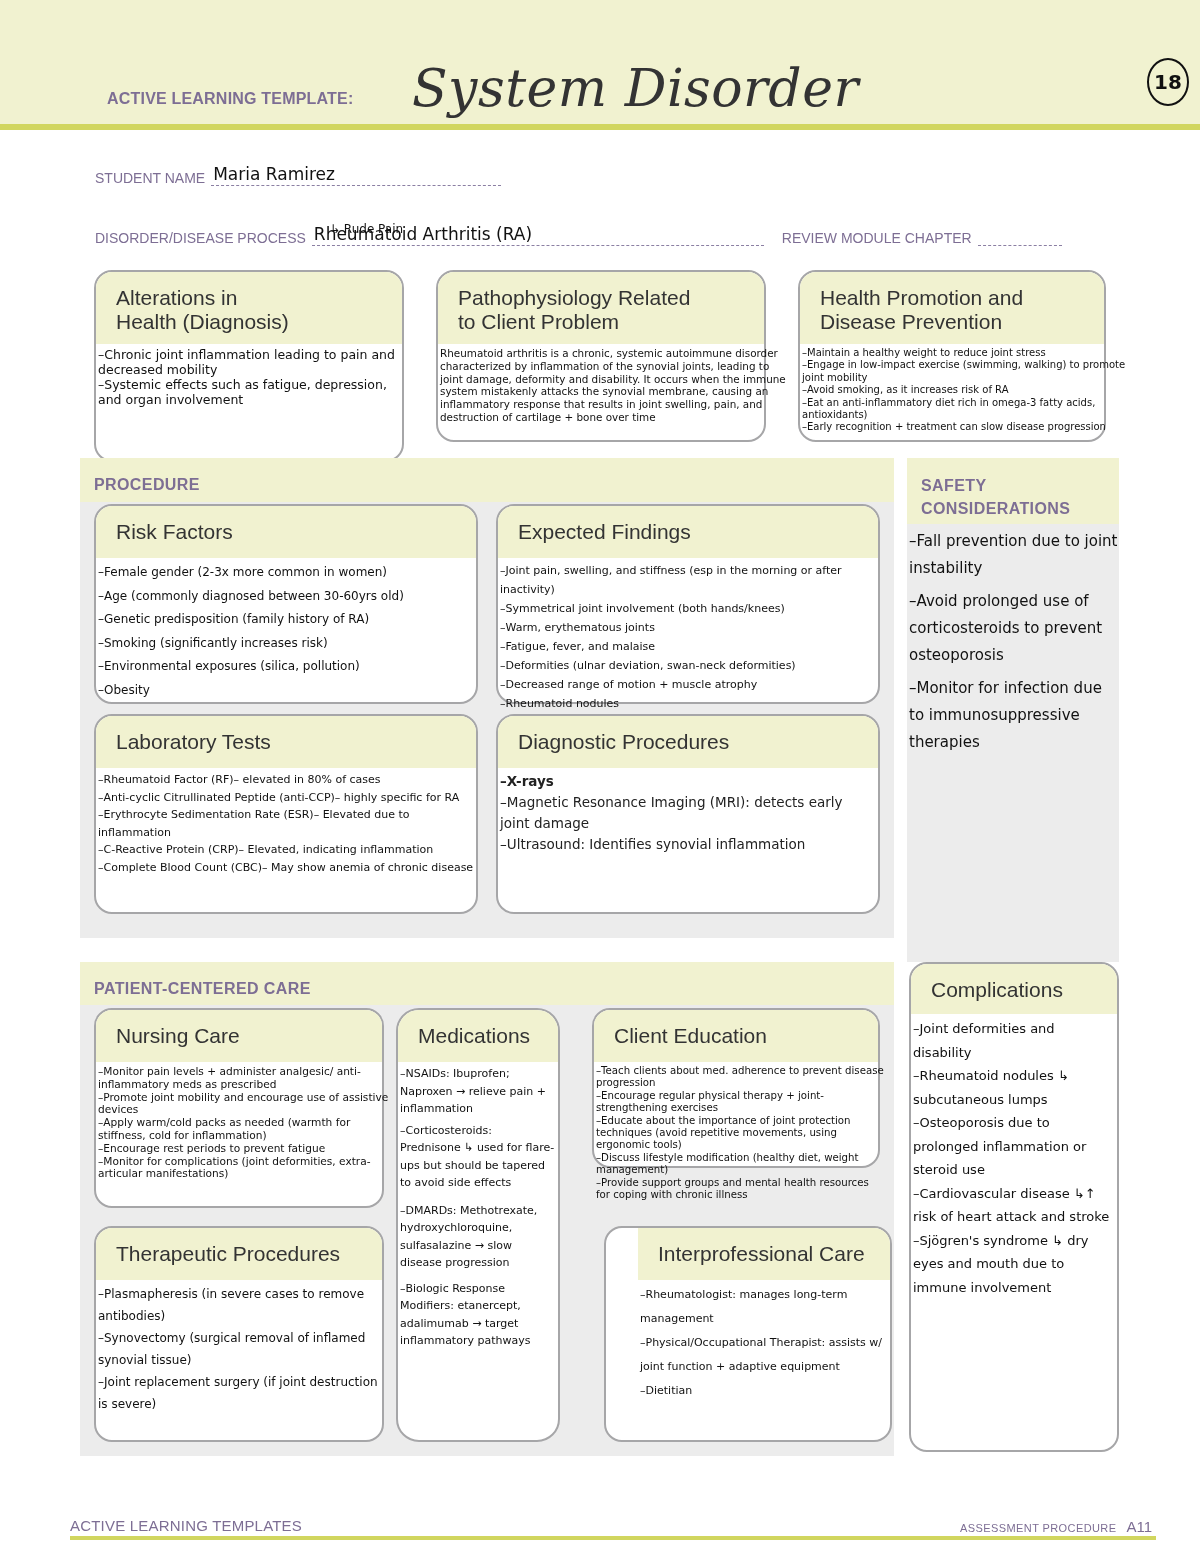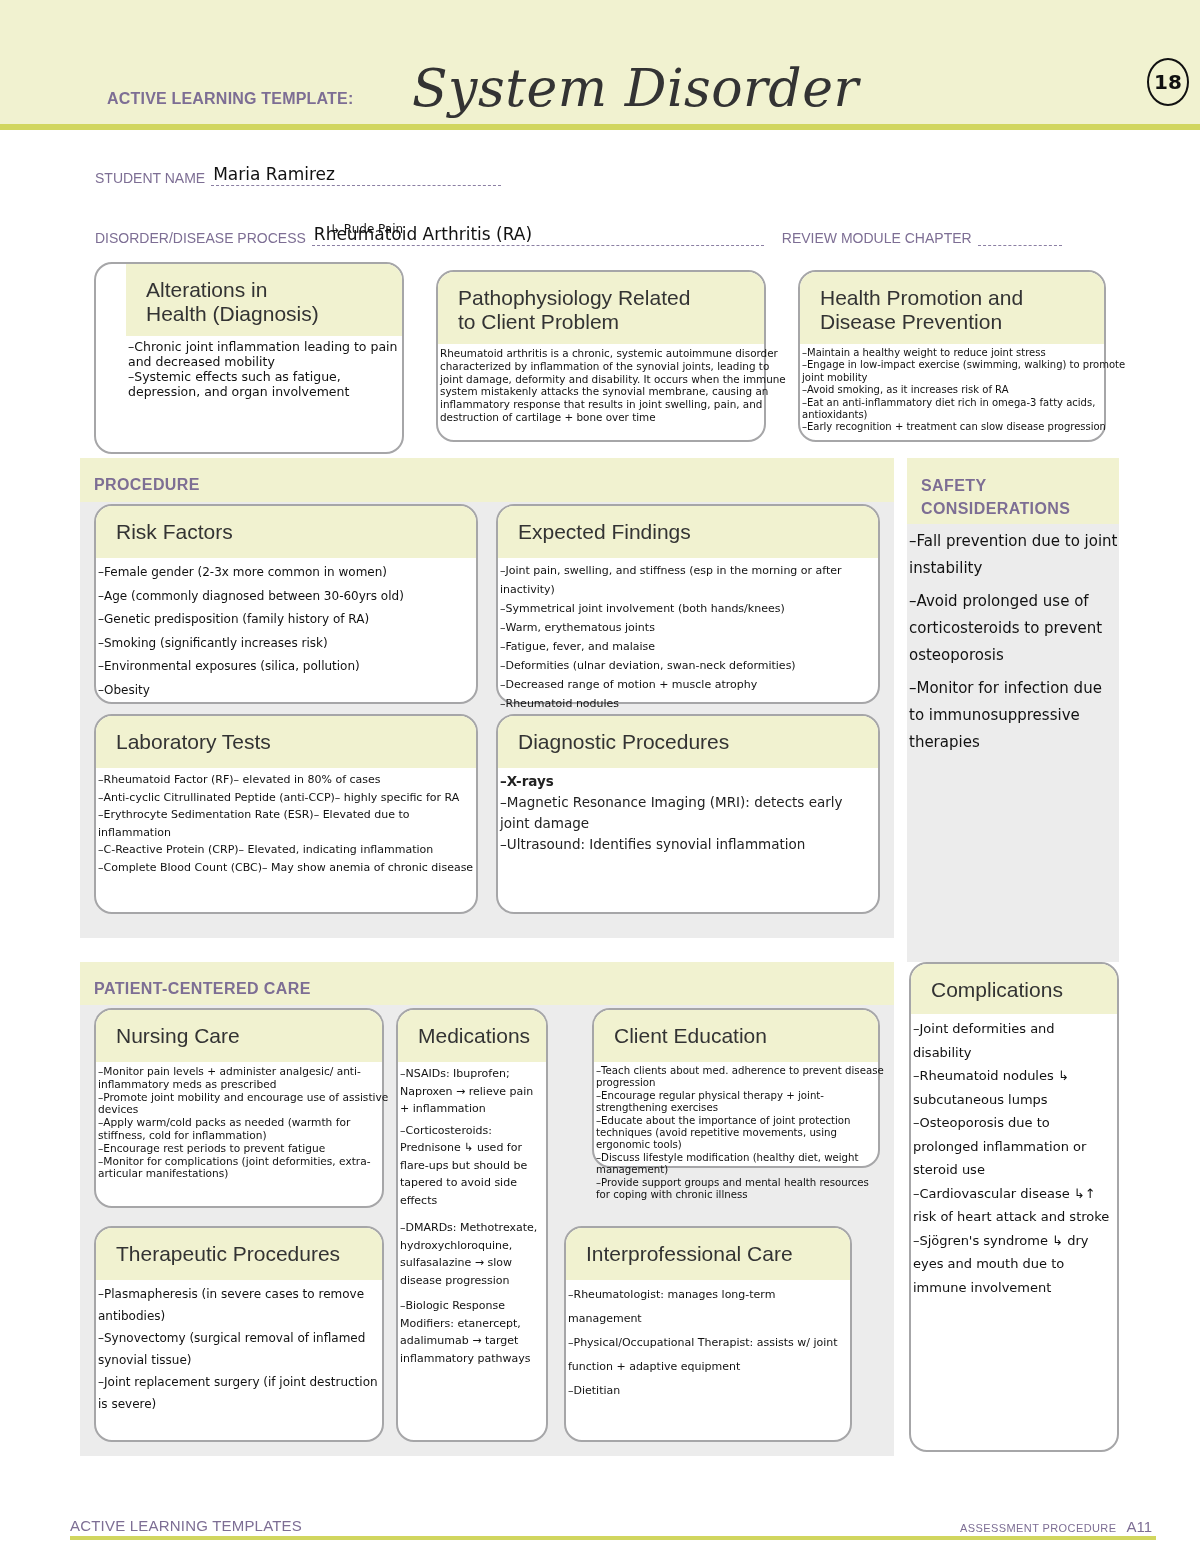--- a/index.html
+++ b/index.html
@@ -54,21 +54,21 @@
   <span class="val hand" style="min-width:290px;">Maria Ramirez</span>
 </div>
 <div class="field-row" style="top:196px;">
   <span class="lbl">DISORDER/DISEASE PROCESS</span>
   <span class="val hand" style="min-width:452px;">Rheumatoid Arthritis (RA)</span>
   <span class="lbl" style="margin-left:18px;margin-top:34px;">REVIEW MODULE CHAPTER</span>
   <span class="val hand" style="min-width:84px;"></span>
 </div>
 <div class="sub-note hand">↳ Rude Pain</div>
 
-<div class="card" style="left:94px; top:262px; width:310px; height:192px;padding-left:30px;">
+<div class="card" style="left:94px; top:270px; width:310px; height:192px;">
   <div class="card-head" style="height:72px;">
     <div>Alterations in</div>
     <div>Health (Diagnosis)</div>
   </div>
   <div class="card-body hand" style="font-size:12.5px; line-height:15px;">
     <span class="item">–Chronic joint inflammation leading to pain and decreased mobility</span>
     <span class="item">–Systemic effects such as fatigue, depression, and organ involvement</span>
   </div>
 </div>
 
@@ -166,21 +166,21 @@
   <div class="card-head" style="height:52px; border-radius:16px 16px 0 0;">Nursing Care</div>
   <div class="card-body hand" style="font-size:10.6px; line-height:12.8px; width:302px;">
     <span class="item">–Monitor pain levels + administer analgesic/ anti-inflammatory meds as prescribed</span>
     <span class="item">–Promote joint mobility and encourage use of assistive devices</span>
     <span class="item">–Apply warm/cold packs as needed (warmth for stiffness, cold for inflammation)</span>
     <span class="item">–Encourage rest periods to prevent fatigue</span>
     <span class="item">–Monitor for complications (joint deformities, extra-articular manifestations)</span>
   </div>
 </div>
 
-<div class="card" style="left:396px; top:1008px; width:152px; height:434px;">
+<div class="card" style="left:396px; top:1008px; width:164px; height:434px;border-radius:23px;">
   <div class="card-head" style="height:52px;">Medications</div>
   <div class="card-body hand" style="font-size:11px; line-height:17.5px;">
     <span class="item" style="margin-bottom:4px;">–NSAIDs: Ibuprofen; Naproxen → relieve pain + inflammation</span>
     <span class="item" style="margin-bottom:10px;">–Corticosteroids: Prednisone ↳ used for flare-ups but should be tapered to avoid side effects</span>
     <span class="item" style="margin-bottom:8px;">–DMARDs: Methotrexate, hydroxychloroquine, sulfasalazine → slow disease progression</span>
     <span class="item">–Biologic Response Modifiers: etanercept, adalimumab → target inflammatory pathways</span>
   </div>
 </div>
 
 <div class="card" style="left:592px; top:1008px; width:288px; height:160px; overflow:visible;">
@@ -196,21 +196,21 @@
 
 <div class="card" style="left:94px; top:1226px; width:290px; height:216px;">
   <div class="card-head" style="height:52px;">Therapeutic Procedures</div>
   <div class="card-body hand" style="font-size:12px; line-height:22px;">
     <span class="item">–Plasmapheresis (in severe cases to remove antibodies)</span>
     <span class="item">–Synovectomy (surgical removal of inflamed synovial tissue)</span>
     <span class="item">–Joint replacement surgery (if joint destruction is severe)</span>
   </div>
 </div>
 
-<div class="card" style="left:564px; top:1226px; width:288px; height:216px;">
+<div class="card" style="left:604px; top:1226px; width:288px; height:216px;padding-left:32px;">
   <div class="card-head" style="height:52px;">Interprofessional Care</div>
   <div class="card-body hand" style="font-size:11px; line-height:24px;">
     <span class="item">–Rheumatologist: manages long-term management</span>
     <span class="item">–Physical/Occupational Therapist: assists w/ joint function + adaptive equipment</span>
     <span class="item">–Dietitian</span>
   </div>
 </div>
 
 <div class="card" style="left:909px; top:962px; width:210px; height:490px;">
   <div class="card-head" style="height:50px;">Complications</div>

